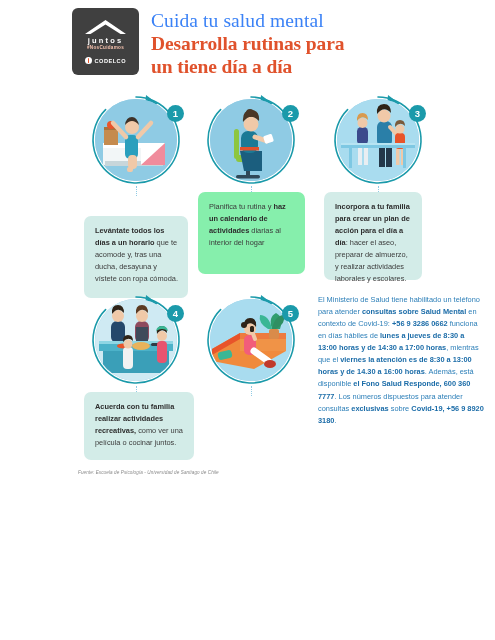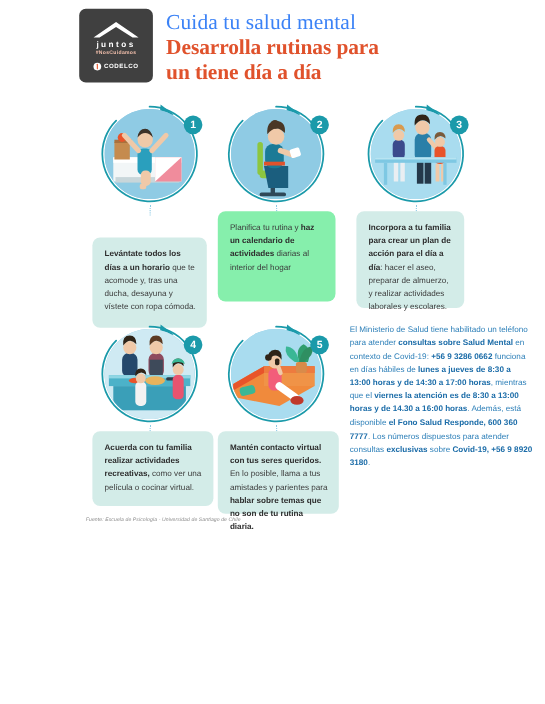--- a/index.html
+++ b/index.html
@@ -348,21 +348,21 @@
         <rect x="62" y="42" width="10" height="22" rx="4" fill="#e8546f"></rect>
         <circle cx="67" cy="37" r="5" fill="#f0c9a8"></circle>
         <path d="M62 35 q5 -7 10 -1 q0 -7 -5 -7 q-6 0 -5 8Z" fill="#2f2418"></path>
         <path d="M61 32 q6 -4 12 0 q-1 -5 -6 -5 q-5 0 -6 5Z" fill="#3ab795"></path>
       </svg>
     </div>
     <div class="badge">4</div>
   </div>
   <div class="connector" style="left:136px; top:386px; height:10px;"></div>
   <div class="textbox mint" style="left:84px; top:392px; width:110px; height:68px;">
-    <b>Acuerda con tu familia realizar actividades recreativas,</b><span> como ver una película o cocinar virtual.</span>
+    <b>Acuerda con tu familia realizar actividades recreativas,</b><span> como ver una película o cocinar juntos.</span>
   </div>
 
   <div class="circle-wrap" style="left:203px; top:292px;">
     <svg class="ring" viewBox="0 0 96 96">
       <path d="M48 5 a43 43 0 1 1 -30.4 12.6" fill="none" stroke="#1b9aaa" stroke-width="1.6" stroke-linecap="round"></path>
       <path d="M58 3 L70 12 L57 15 Z" fill="#1b9aaa"></path>
     </svg>
     <div class="photo">
       <svg viewBox="0 0 82 82" width="82" height="82">
         <rect width="82" height="82" fill="#a9dcef"></rect>
@@ -380,23 +380,20 @@
         <ellipse cx="60" cy="65" rx="6" ry="4" fill="#c0392b"></ellipse>
         <path d="M62 30 q-4 -12 4 -16 q8 4 4 16Z" fill="#2f9e6e"></path>
         <path d="M58 30 q-10 -6 -8 -14 q9 0 12 14Z" fill="#3ab795"></path>
         <path d="M66 30 q10 -6 8 -14 q-9 0 -12 14Z" fill="#2f8f62"></path>
         <rect x="59" y="30" width="10" height="10" rx="2" fill="#d98b4a"></rect>
       </svg>
     </div>
     <div class="badge">5</div>
   </div>
   <div class="connector" style="left:251px; top:386px; height:10px;"></div>
-  <div class="textbox mint" style="left:198px; top:392px; width:110px; height:75px;">
-    <b>Mantén contacto virtual con tus seres queridos.</b><span> En lo posible, llama a tus amistades y parientes para </span><b>hablar sobre temas que no son de tu rutina diaria.</b>
-  </div>
 
   <div class="info">
     <span>El Ministerio de Salud tiene habilitado un teléfono para atender </span><b>consultas sobre Salud Mental</b><span> en contexto de Covid-19: </span><b>+56 9 3286 0662</b><span> funciona en días hábiles de </span><b>lunes a jueves de 8:30 a 13:00 horas y de 14:30 a 17:00 horas</b><span>, mientras que el </span><b>viernes la atención es de 8:30 a 13:00 horas y de 14.30 a 16:00 horas</b><span>. Además, está disponible </span><b>el Fono Salud Responde, 600 360 7777</b><span>. Los números dispuestos para atender consultas </span><b>exclusivas</b><span> sobre </span><b>Covid-19, +56 9 8920 3180</b><span>.</span>
   </div>
 
   <div class="source">Fuente: Escuela de Psicología - Universidad de Santiago de Chile</div>
 
 </div>
 
 </body></html>

